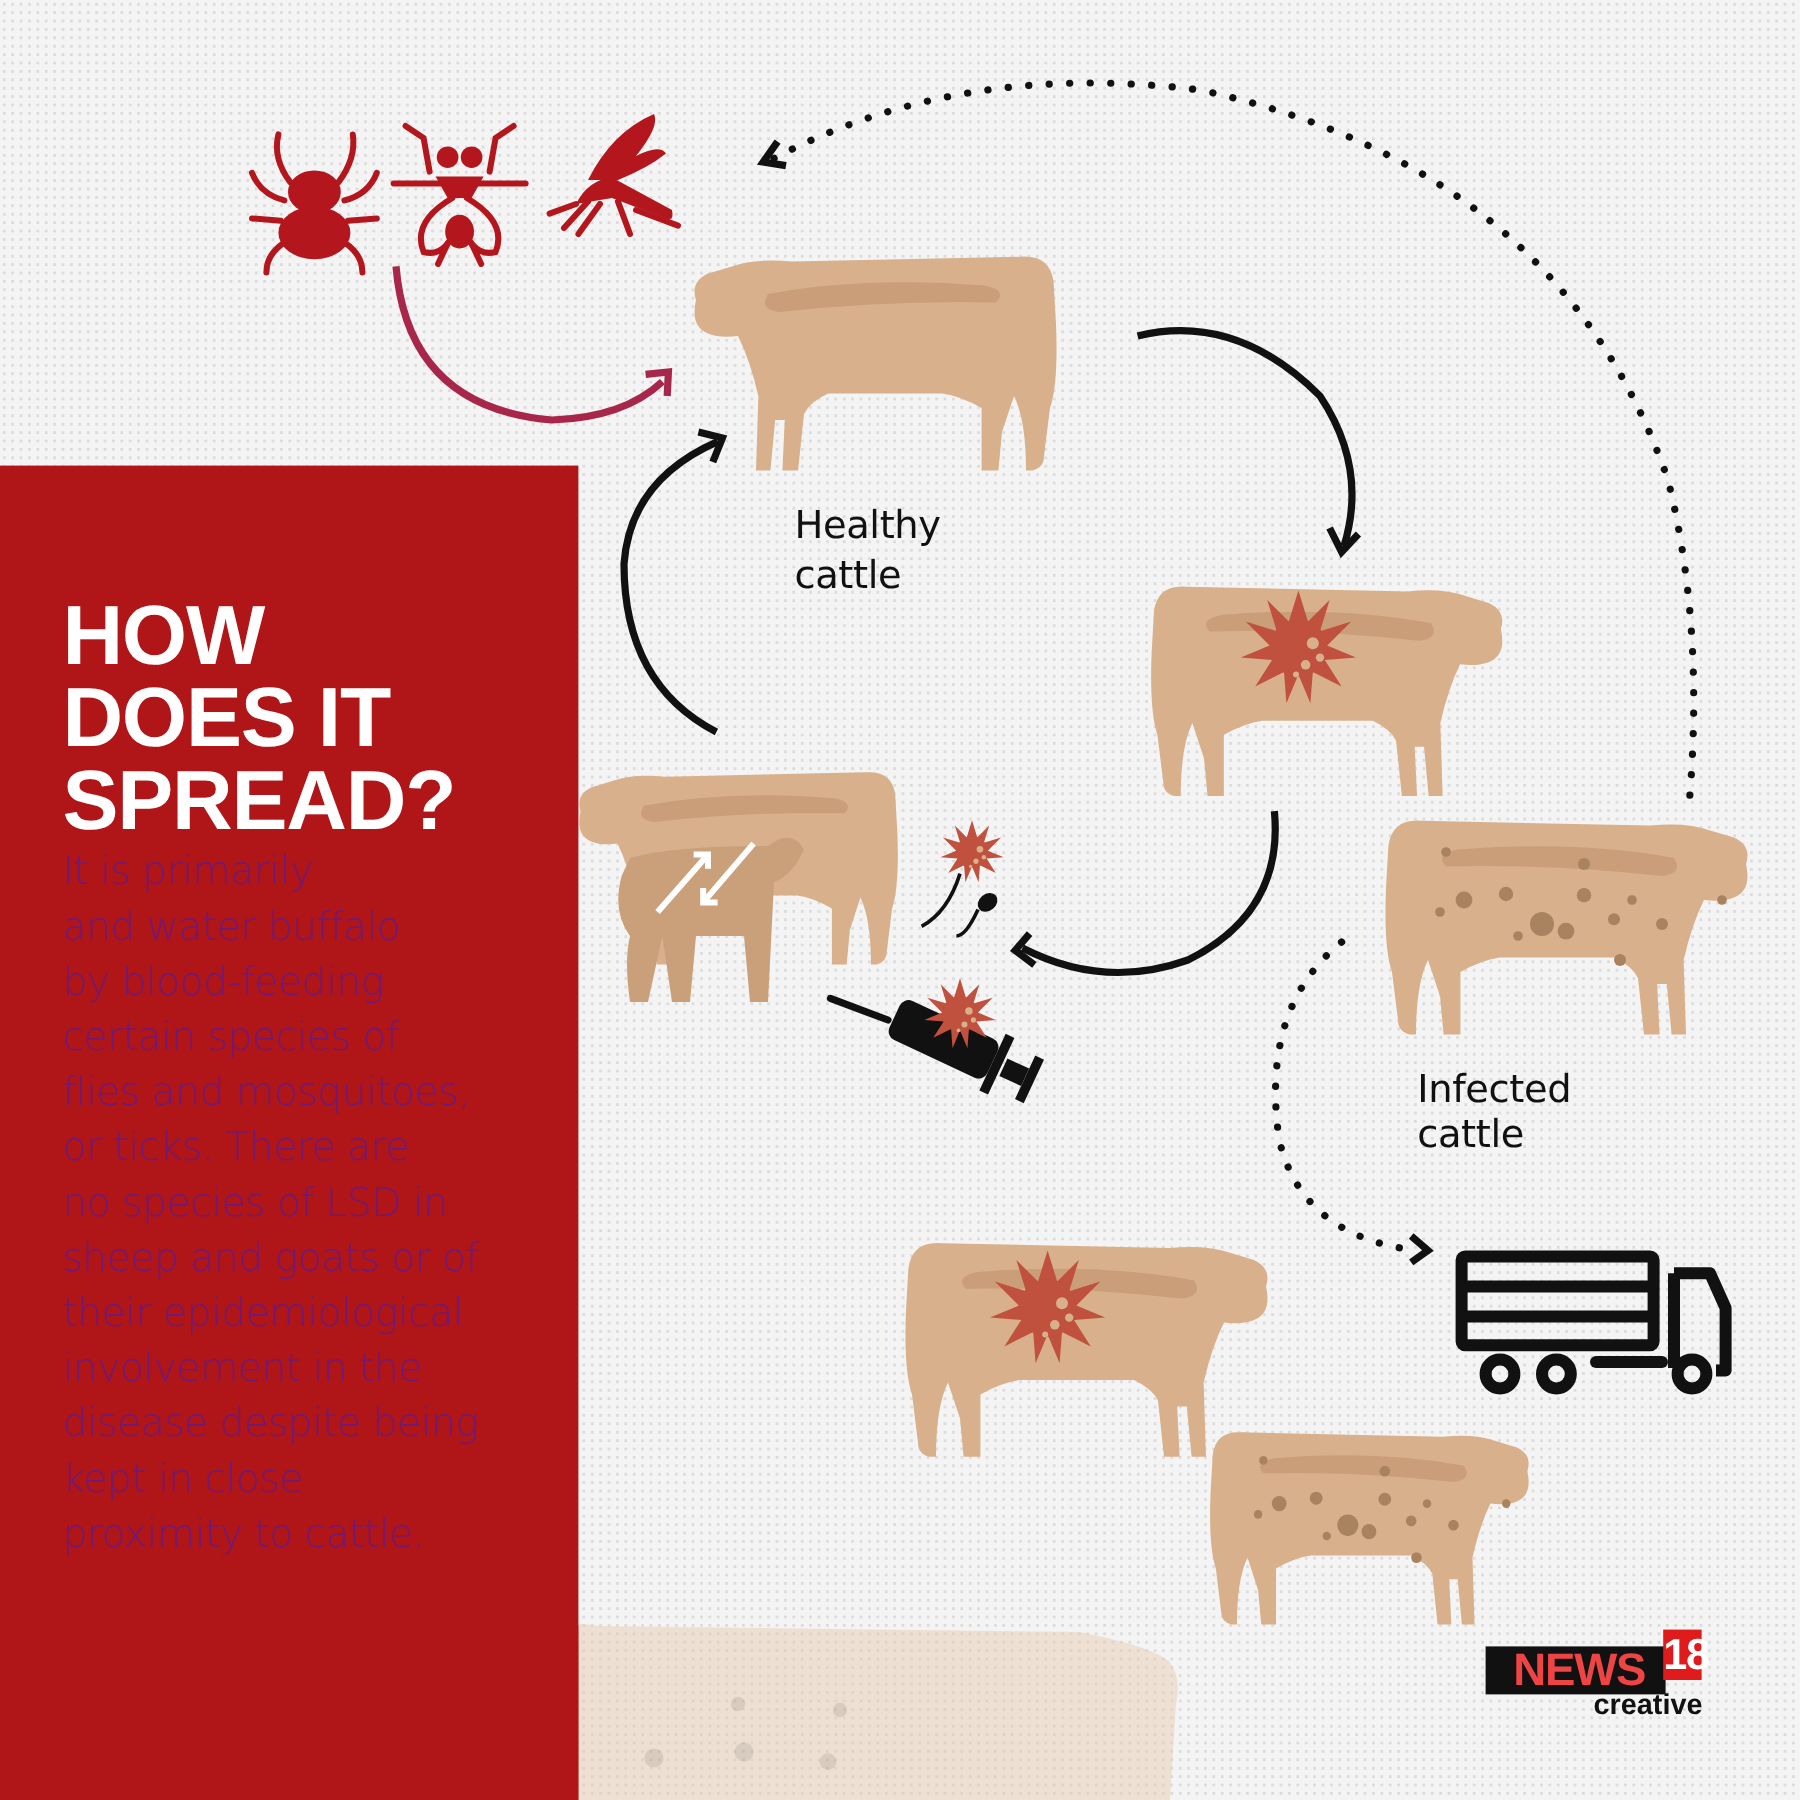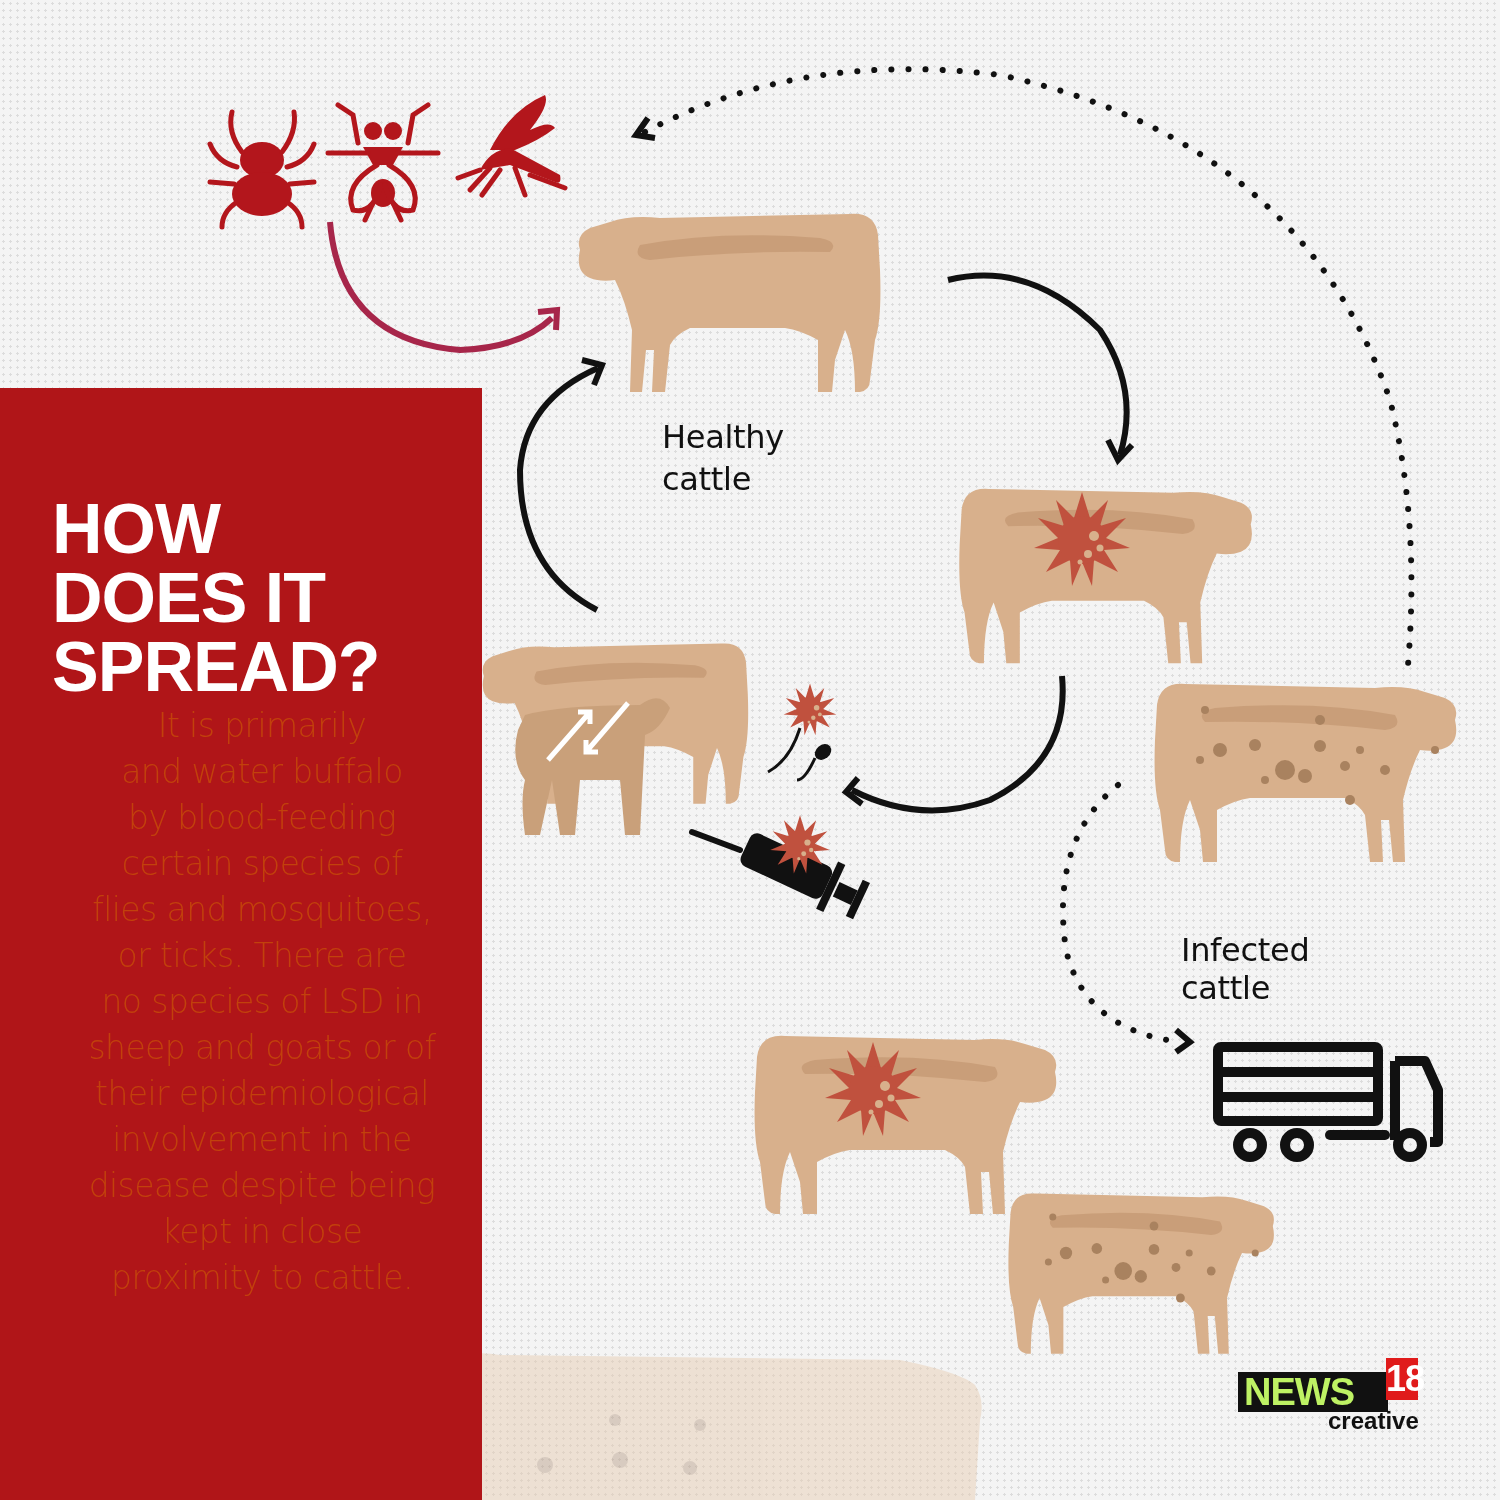--- a/index.html
+++ b/index.html
@@ -16,37 +16,37 @@
     background: #b01518;
   }
   .headline {
     left: 52px; top: 448px; width: 420px;
     color: #fff; font-family: "Liberation Sans", sans-serif; font-weight: 700;
     font-size: 70px; line-height: 69px; letter-spacing: -1px; margin-top: 47px;
   }
   .headline span { display: block; }
   .body-text {
     left: 52px; top: 703px; width: 420px;
-    color: #c2410c; font-family: "DejaVu Sans", sans-serif; font-weight: 300;
-    font-size: 33px; line-height: 46px; letter-spacing: -0.6px; text-align: center;
+    color: #701a75; font-family: "DejaVu Sans", sans-serif; font-weight: 300;
+    font-size: 33px; line-height: 46px; letter-spacing: -0.6px;
   }
   .body-text span { display: block; white-space: nowrap; }
   .label {
     color: #111; font-family: "DejaVu Sans", sans-serif;
     font-size: 32px; line-height: 42px; letter-spacing: -0.3px;
   }
   .label span { display: block; }
   .logo {
     left: 1238px; top: 1358px; width: 195px; height: 80px;
   }
   .logo .news {
     position: absolute; left: 0; top: 14px; height: 40px; width: 150px;
-    background: #111; color: #bef264; font-family: "Liberation Sans", sans-serif;
+    background: #111; color: #ef4444; font-family: "Liberation Sans", sans-serif;
     font-weight: 700; font-size: 38px; line-height: 40px; padding-left: 6px;
-    letter-spacing: -1px; box-sizing: border-box;
+    letter-spacing: -1px; box-sizing: border-box; text-align: center;
   }
   .logo .eighteen {
     position: absolute; left: 148px; top: 0; width: 32px; height: 42px;
     background: #e01b1b; color: #fff; font-family: "Liberation Sans", sans-serif;
     font-weight: 700; font-size: 36px; line-height: 42px; text-align: center;
     letter-spacing: -1px;
   }
   .logo .creative {
     position: absolute; left: 90px; top: 50px; color: #111;
     font-family: "Liberation Sans", sans-serif; font-weight: 700; font-size: 24px;
@@ -259,21 +259,21 @@
   <span>disease despite being</span>
   <span>kept in close</span>
   <span>proximity to cattle.</span>
 </div>
 
 <div class="abs label" style="left:662px; top:416px;">
   <span>Healthy</span>
   <span>cattle</span>
 </div>
 
-<div class="abs label" style="left:1181px; top:888px; line-height:38px;margin-top:43px;">
+<div class="abs label" style="left:1181px; top:888px; line-height:38px;">
   <span>Infected</span>
   <span>cattle</span>
 </div>
 
 <div class="abs logo">
   <div class="news">NEWS</div>
   <div class="eighteen">18</div>
   <div class="creative">creative</div>
 </div>
 

